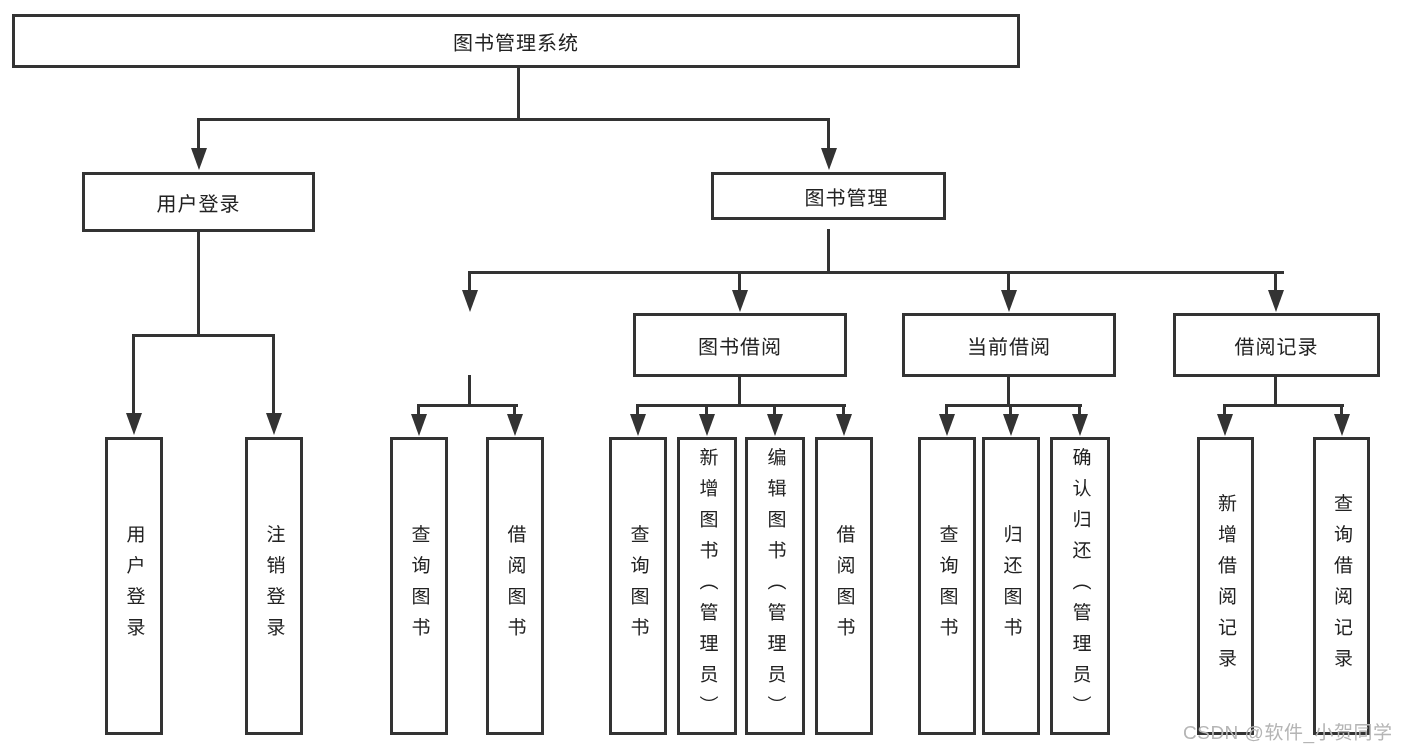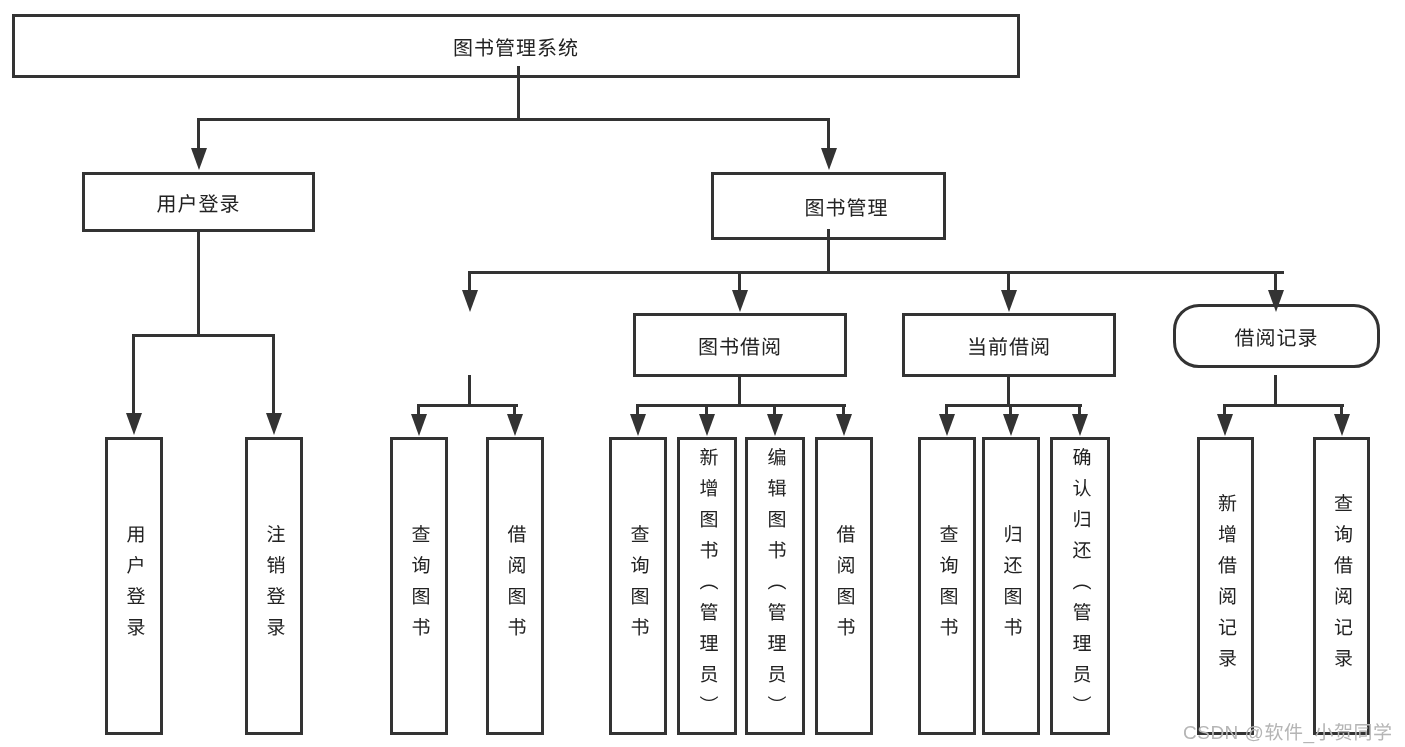--- a/index.html
+++ b/index.html
@@ -37,28 +37,28 @@
   .watermark{
     position:absolute;left:1183px;top:717px;z-index:3;
     font-size:19px;letter-spacing:.5px;color:var(--watermark);text-align:right;
   }
 </style>
 </head>
 <body>
 
 <div class="stage">
 
-  <div class="b" style="left:12px;top:14px;width:1008px;height:64px;">图书管理系统</div>
+  <div class="b" style="left:12px;top:14px;width:1008px;height:54px;">图书管理系统</div>
 
   <div class="b" style="left:82px;top:172px;width:233px;height:60px;">用户登录</div>
-  <div class="b" style="left:711px;top:172px;width:235px;height:68px;padding-left:36px;">图书管理</div>
+  <div class="b" style="left:711px;top:172px;width:235px;height:48px;padding-left:36px;">图书管理</div>
 
   <div class="b" style="left:633px;top:313px;width:214px;height:64px;">图书借阅</div>
   <div class="b" style="left:902px;top:313px;width:214px;height:64px;">当前借阅</div>
-  <div class="b" style="left:1173px;top:304px;width:207px;height:64px;border-radius:26px;">借阅记录</div>
+  <div class="b" style="left:1173px;top:313px;width:207px;height:64px;">借阅记录</div>
 
   <div class="b leaf" style="left:105px;top:437px;width:58px;height:298px;">用户登录</div>
   <div class="b leaf" style="left:245px;top:437px;width:58px;height:298px;">注销登录</div>
 
   <div class="b leaf" style="left:390px;top:437px;width:58px;height:298px;">查询图书</div>
   <div class="b leaf" style="left:486px;top:437px;width:58px;height:298px;">借阅图书</div>
 
   <div class="b leaf" style="left:609px;top:437px;width:58px;height:298px;">查询图书</div>
   <div class="b leaf" style="left:677px;top:437px;width:60px;height:298px;">新增图书（管理员）</div>
   <div class="b leaf" style="left:745px;top:437px;width:60px;height:298px;">编辑图书（管理员）</div>

